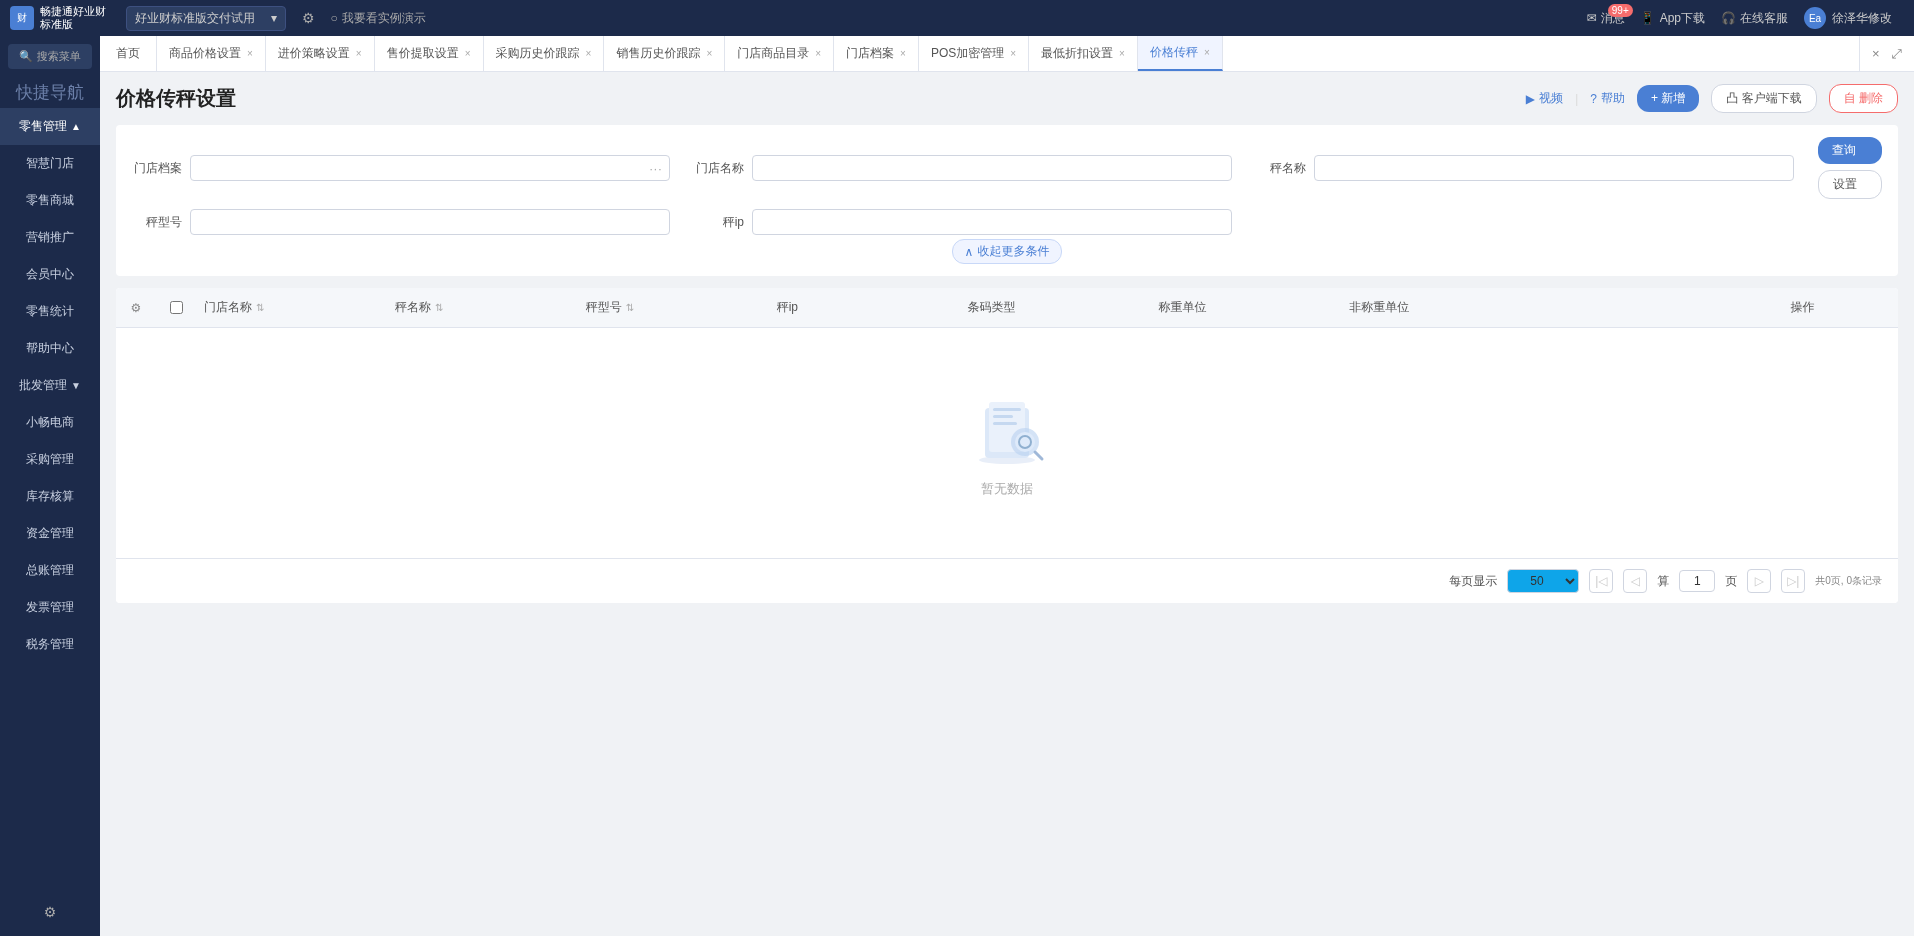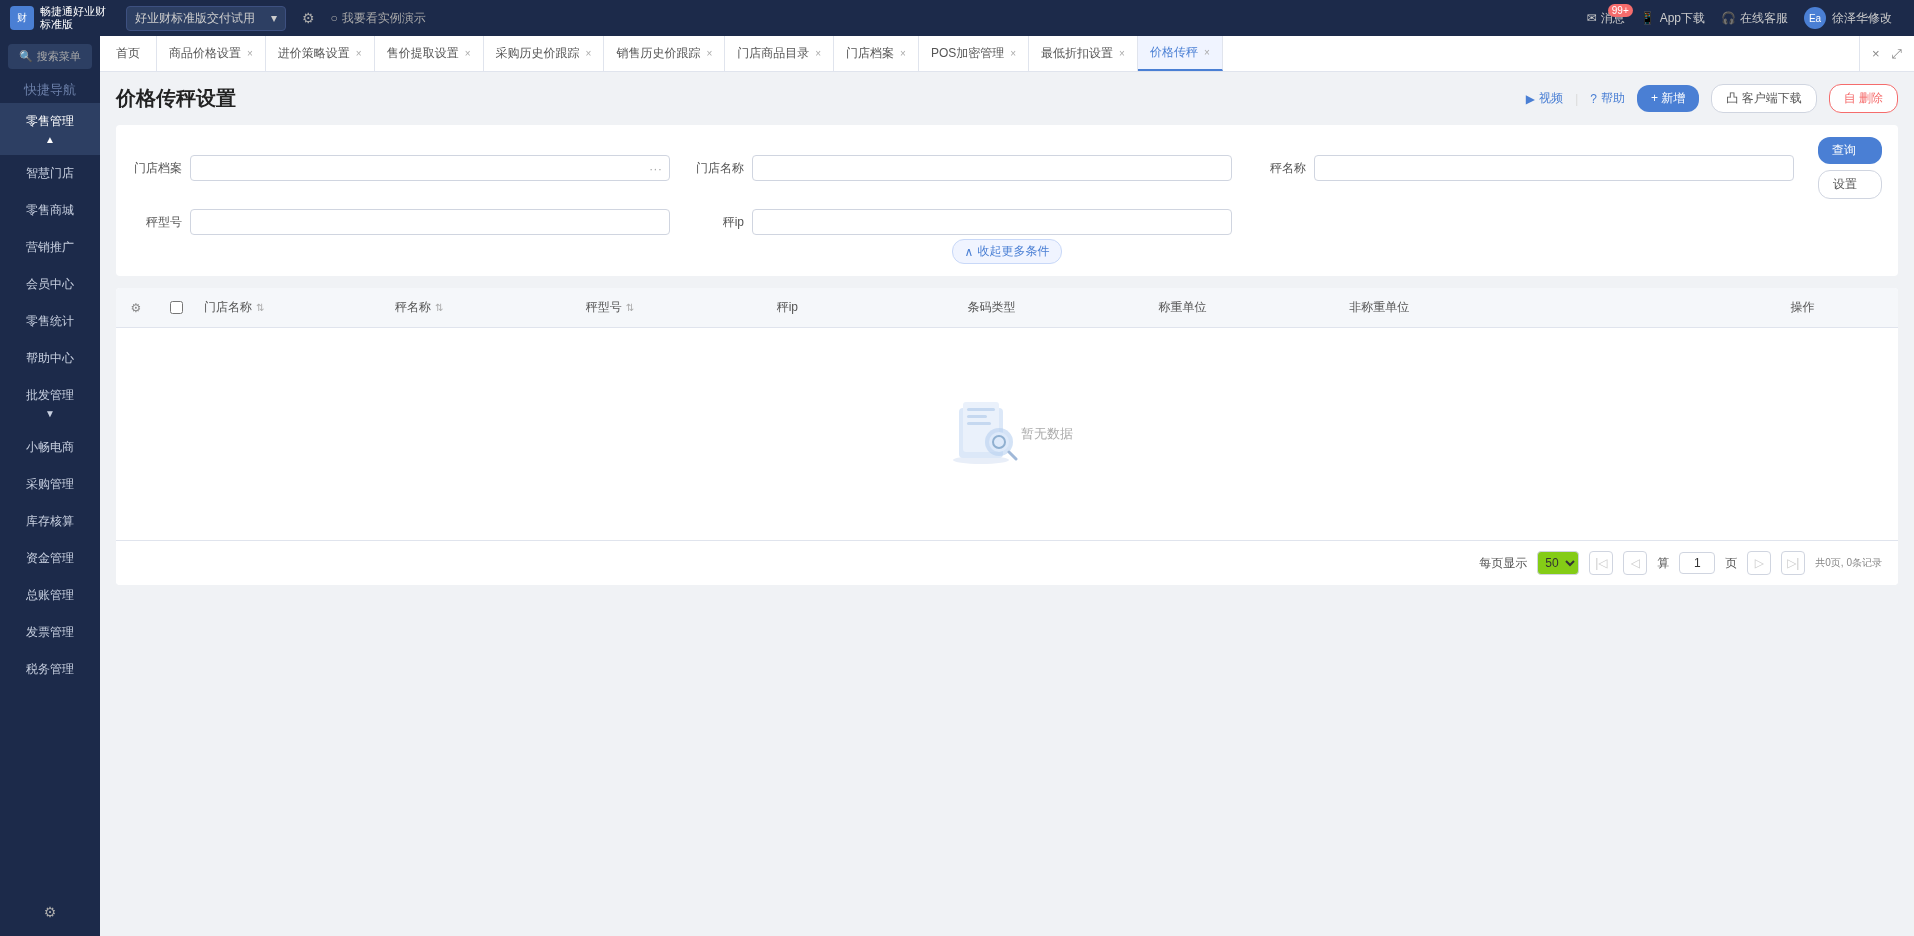--- a/index.html
+++ b/index.html
@@ -136,36 +136,35 @@
       font-size: 11px;
       padding: 5px 8px;
       text-align: center;
       display: flex;
       align-items: center;
       justify-content: center;
       gap: 4px;
     }
     .sidebar-nav-label {
       color: #6b7fa8;
-      font-size: 13px;
+      font-size: 17px;
       padding: 4px 8px;
       text-align: center;
     }
     .sidebar-item {
       color: #c8d0e0;
       font-size: 12px;
       padding: 10px 0;
       text-align: center;
       cursor: pointer;
       display: flex;
       align-items: center;
       justify-content: center;
       gap: 4px;
       transition: background 0.2s;
-      flex-direction: column;
     }
     .sidebar-item.active { background: #2d3f63; color: #fff; }
     .sidebar-item.has-arrow { justify-content: center; }
     .sidebar-item .item-arrow { font-size: 10px; }
     .sidebar-bottom {
       margin-top: auto;
       padding: 8px 0;
     }
     .sidebar-settings {
       color: #aaa;
@@ -399,20 +398,21 @@
       gap: 4px;
       cursor: pointer;
     }
     .th-cell.wide { flex: 2; }
     .th-cell.ops { flex: 1; justify-content: center; }
     .th-sort { color: #aaa; font-size: 10px; }
 
     
     .empty-state {
       display: flex;
+      flex-direction: column;
       align-items: center;
       justify-content: center;
       padding: 60px 20px;
       color: #aaa;
       font-size: 13px;
     }
     .empty-icon {
       width: 80px;
       height: 80px;
       margin-bottom: 12px;
@@ -426,24 +426,24 @@
       align-items: center;
       justify-content: flex-end;
       padding: 10px 16px;
       gap: 10px;
       font-size: 12px;
       color: #555;
     }
     .page-size-select {
       border: 1px solid #d0d5e0;
       border-radius: 4px;
-      padding: 3px 3px;
+      padding: 3px 18px;
       font-size: 12px;
       color: #333;
-      background: #84cc16;
+      background: #0ea5e9;
     }
     .page-nav-btn {
       border: 1px solid #d0d5e0;
       background: #fff;
       border-radius: 4px;
       width: 24px;
       height: 24px;
       display: flex;
       align-items: center;
       justify-content: center;

